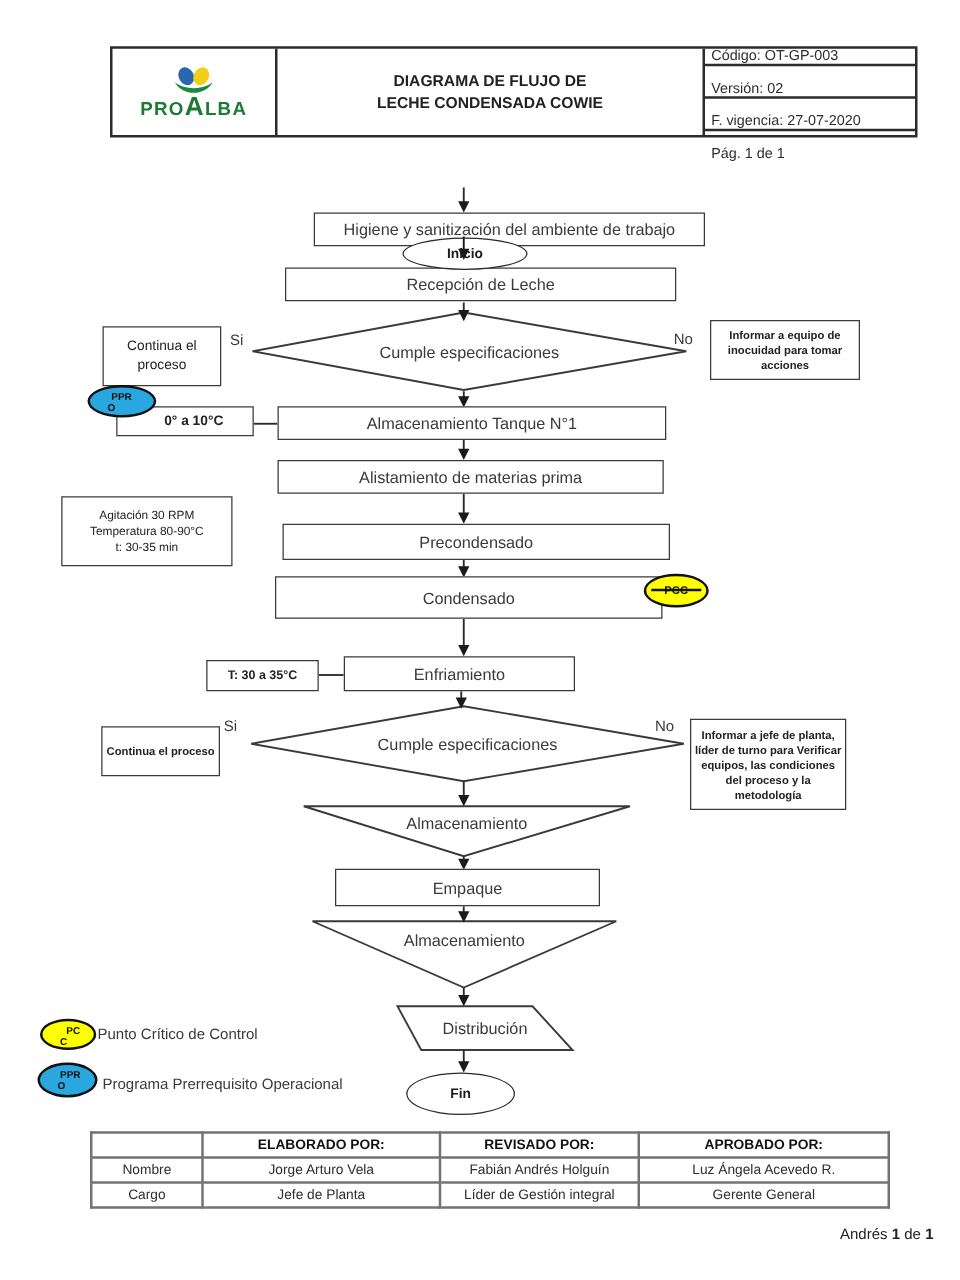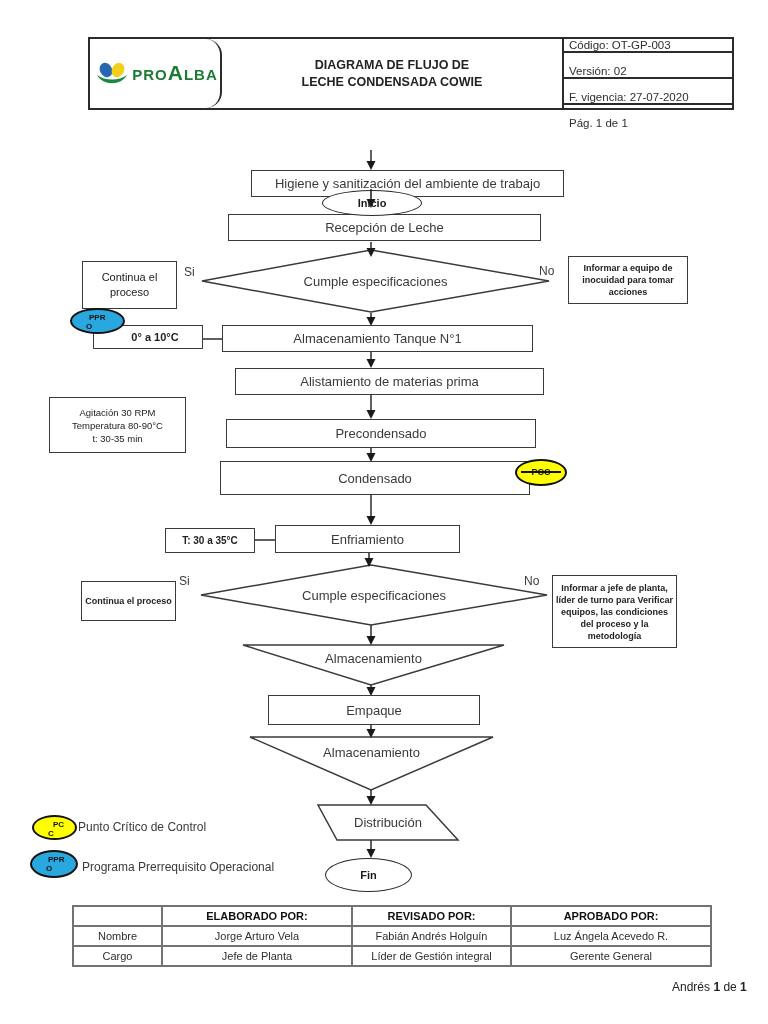--- a/index.html
+++ b/index.html
@@ -4,21 +4,21 @@
 <style>
   html,body{margin:0;padding:0;background:#fff;}
   .page{position:relative;width:768px;height:1024px;background:#fff;overflow:hidden;
         font-family:"Liberation Sans",sans-serif;color:#3a3a3a;}
   svg{display:block;}
   .layer{position:absolute;left:0;top:0;z-index:1;}
   
   .hdr{position:absolute;left:88px;top:37px;width:646px;height:73px;border:2px solid #2b2b2b;
        display:flex;z-index:2;background:#fff;box-sizing:border-box;}
   .hdr-logo{width:132px;border-right:2px solid #2b2b2b;box-sizing:border-box;display:flex;
-            flex-direction:row;align-items:center;justify-content:center;border-radius:16px;}
+            flex-direction:column;align-items:center;justify-content:center;}
   .brand{font-weight:bold;color:var(--brand_green,#1b7b33);font-size:15px;letter-spacing:1px;line-height:14px;margin-top:1px;}
   .brand .biga{font-size:21px;}
   .hdr-title{flex:1;border-right:2px solid #2b2b2b;box-sizing:border-box;display:flex;
              flex-direction:column;align-items:center;justify-content:center;
              font-weight:bold;font-size:12.5px;color:#222;line-height:17px;}
   .hdr-meta{width:168px;display:flex;flex-direction:column;box-sizing:border-box;gap:12px;}
   .hdr-meta .mrow{flex:1;border-bottom:2px solid #2b2b2b;box-sizing:border-box;display:flex;
                   align-items:center;padding-left:5px;font-size:11.5px;color:#2e2e2e;}
   .hdr-meta .mrow:last-child{border-bottom:none;}
   
@@ -131,21 +131,21 @@
   <div class="sidebox" style="left:82px;top:261px;width:95px;height:48px;font-size:11px;line-height:15px;">Continua el proceso</div>
   <div class="sidebox" style="left:568px;top:256px;width:120px;height:48px;font-size:9px;font-weight:bold;line-height:12px;padding:2px;">Informar a equipo de inocuidad para tomar acciones</div>
 
   <div class="badge blue" style="left:70px;top:308px;width:55px;height:26px;">
     <span style="margin-left:3px;">PPR</span>
     <span>O</span>
   </div>
   <div class="sidebox" style="left:93px;top:325px;width:110px;height:24px;font-size:11px;font-weight:bold;padding-left:14px;">0° a 10°C</div>
 
   <div class="box" style="left:222px;top:325px;width:311px;height:27px;">Almacenamiento Tanque N°1</div>
-  <div class="box" style="left:222px;top:368px;width:309px;height:27px;margin-left:13px;">Alistamiento de materias prima</div>
+  <div class="box" style="left:222px;top:368px;width:309px;height:27px;">Alistamiento de materias prima</div>
 
   <div class="sidebox" style="left:49px;top:397px;width:137px;height:56px;font-size:9.5px;font-weight:normal;line-height:13px;">
     <span>Agitación 30 RPM</span>
     <span>Temperatura 80-90°C</span>
     <span>t: 30-35 min</span>
   </div>
 
   <div class="box" style="left:226px;top:419px;width:310px;height:29px;">Precondensado</div>
   <div class="box" style="left:220px;top:461px;width:310px;height:34px;">Condensado</div>
   <div class="badge yellow" style="left:515px;top:459px;width:52px;height:27px;align-items:center;justify-content:center;padding:0;font-size:9px;">PCC</div>

